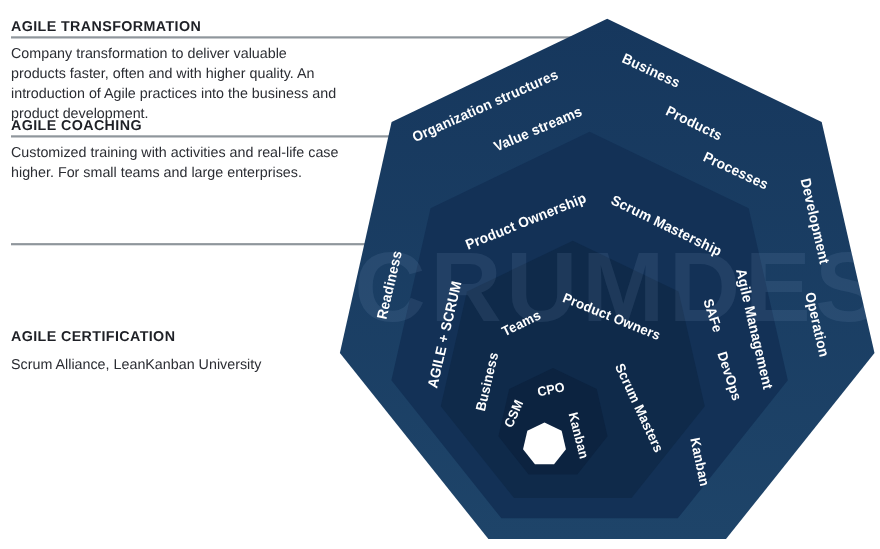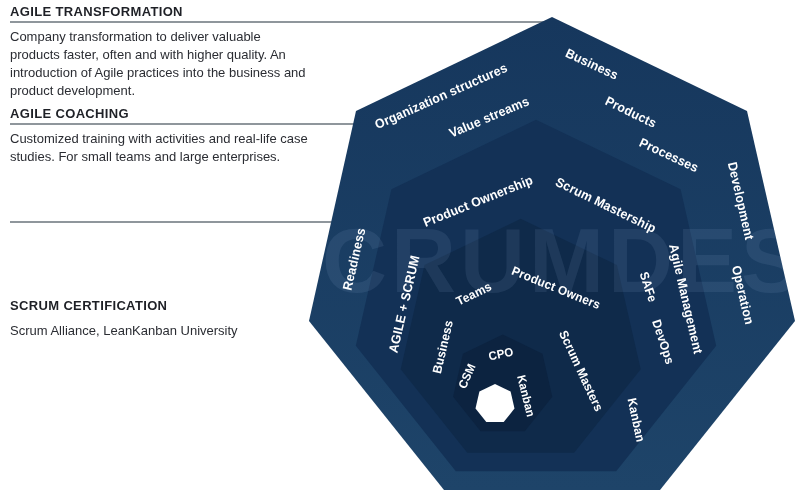--- a/index.html
+++ b/index.html
@@ -18,38 +18,38 @@
   .s13{font-size:13px;}
   .s12{font-size:12.5px;}
   .s11{font-size:12px;}
   .wm-text{font-family:"Liberation Sans",sans-serif;font-weight:700;}
 </style>
 </head>
 <body>
 
 <div class="stage">
 
-  <section class="info" style="top:4px">
+  <section class="info" style="top:16px">
     <h2>AGILE TRANSFORMATION</h2>
     <div class="rule" style="width:537px"></div>
     <p>Company transformation to deliver valuable products faster, often and with higher quality. An introduction of Agile practices into the business and product development.</p>
   </section>
 
   <section class="info" style="top:106px">
     <h2>AGILE COACHING</h2>
     <div class="rule" style="width:345px"></div>
-    <p>Customized training with activities and real-life case studies. For small teams and large enterprises.</p>
+    <p>Customized training with activities and real-life case higher. For small teams and large enterprises.</p>
   </section>
 
   <section class="info" style="top:204px">
     <div class="rule" style="width:324px"></div>
   </section>
 
   <section class="info" style="top:298px">
-    <h2>SCRUM CERTIFICATION</h2>
+    <h2>AGILE CERTIFICATION</h2>
     <p>Scrum Alliance, LeanKanban University</p>
   </section>
 
   <svg class="hept-svg" width="800" height="499" viewBox="0 0 800 499">
     <defs>
       <clipPath id="hclip">
         <polygon points="552,17 747,111 795,321 660,490 444,490 309,321 356,111"></polygon>
       </clipPath>
       <linearGradient id="g-ring1" x1="0" y1="0" x2="0" y2="1">
         <stop offset="0" stop-color="#16375D"></stop>

